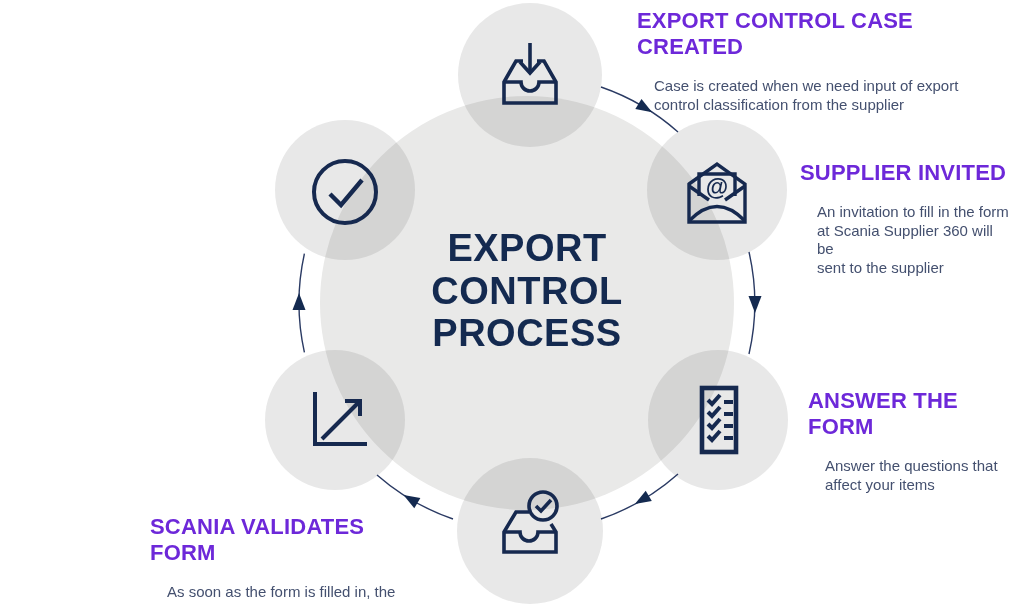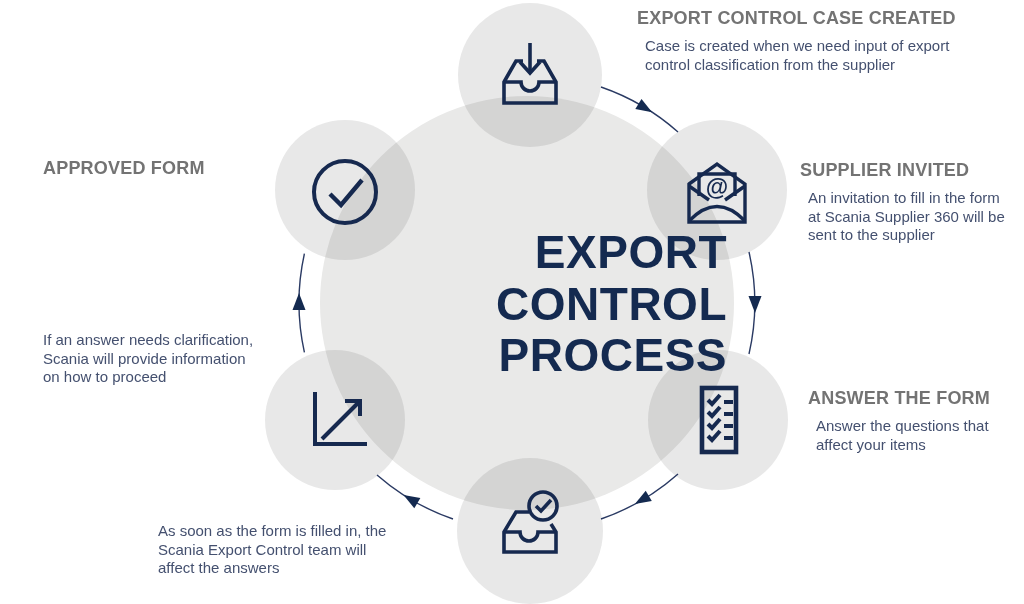--- a/index.html
+++ b/index.html
@@ -13,31 +13,31 @@
   .node-circle{background:rgba(40,40,36,0.105);}
   .c-top{left:458px;top:3px;width:144px;height:144px;}
   .c-tr{left:647px;top:120px;width:140px;height:140px;}
   .c-br{left:648px;top:350px;width:140px;height:140px;}
   .c-bottom{left:457px;top:458px;width:146px;height:146px;}
   .c-bl{left:265px;top:350px;width:140px;height:140px;}
   .c-tl{left:275px;top:120px;width:140px;height:140px;}
 
   .center-title{
     position:absolute;left:327px;top:227px;width:400px;
-    text-align:right;font-weight:700;font-size:46px;line-height:1.12;
+    text-align:center;font-weight:700;font-size:38px;line-height:1.12;
     color:#142a50;letter-spacing:0.5px;white-space:pre-line;
   }
 
   .step-text{position:absolute;}
   .step-text h2{
-    margin:0 0 6px 0;font-size:18px;font-weight:700;color:#737373;
+    margin:0 0 6px 0;font-size:22px;font-weight:700;color:#6d28d9;
     letter-spacing:0.2px;white-space:pre-line;
   }
   .step-text p{
-    margin:8px;font-size:15px;line-height:1.24;color:#44506f;white-space:pre-line;
+    margin:17px;font-size:15px;line-height:1.24;color:#44506f;white-space:pre-line;
   }
   .pos-case{left:637px;top:8px;width:360px;}
   .pos-invited{left:800px;top:160px;width:230px;}
   .pos-answer{left:808px;top:388px;width:220px;}
   .pos-validates{left:150px;top:514px;width:280px;}
   .pos-improve{left:35px;top:323px;width:250px;}
   .pos-approved{left:43px;top:158px;width:240px;}
 
   .icon{position:absolute;}
   .icon svg{display:block;}
@@ -152,26 +152,23 @@
 sent to the supplier</p>
 </div>
 
 <div class="step-text pos-answer">
   <h2>ANSWER THE FORM</h2>
   <p>Answer the questions that
 affect your items</p>
 </div>
 
 <div class="step-text pos-validates">
+  <h2>SCANIA VALIDATES FORM</h2>
   <p>As soon as the form is filled in, the
 Scania Export Control team will
 affect the answers</p>
 </div>
 
 <div class="step-text pos-improve">
-  <p>If an answer needs clarification,
-Scania will provide information
-on how to proceed</p>
 </div>
 
 <div class="step-text pos-approved">
-  <h2>APPROVED FORM</h2>
 </div>
 
 </body></html>

